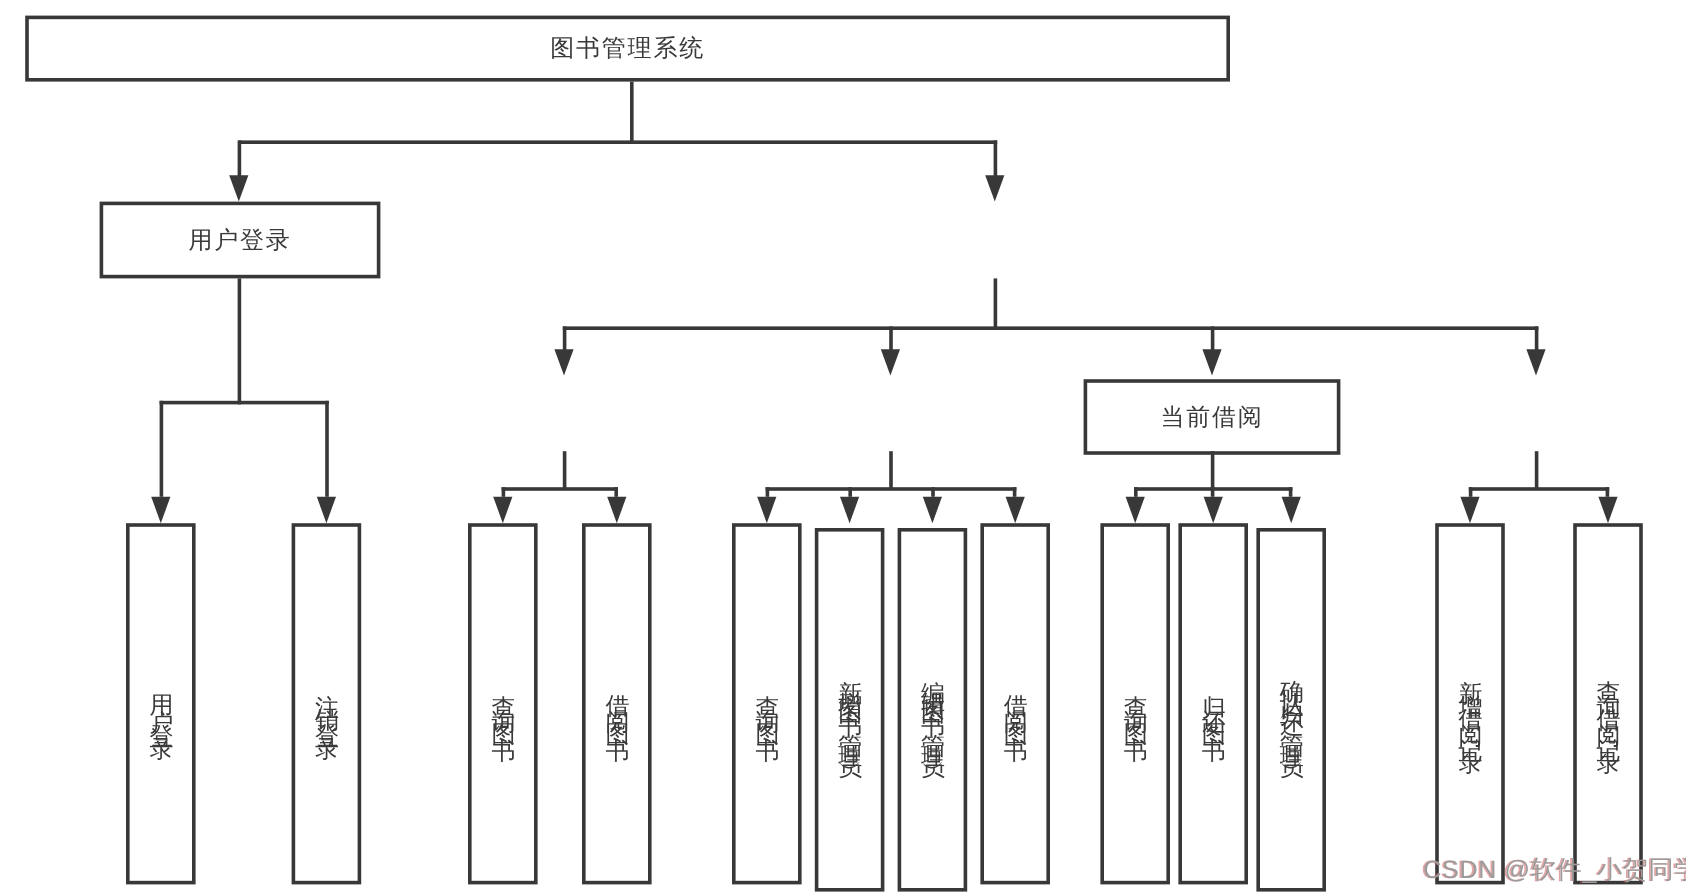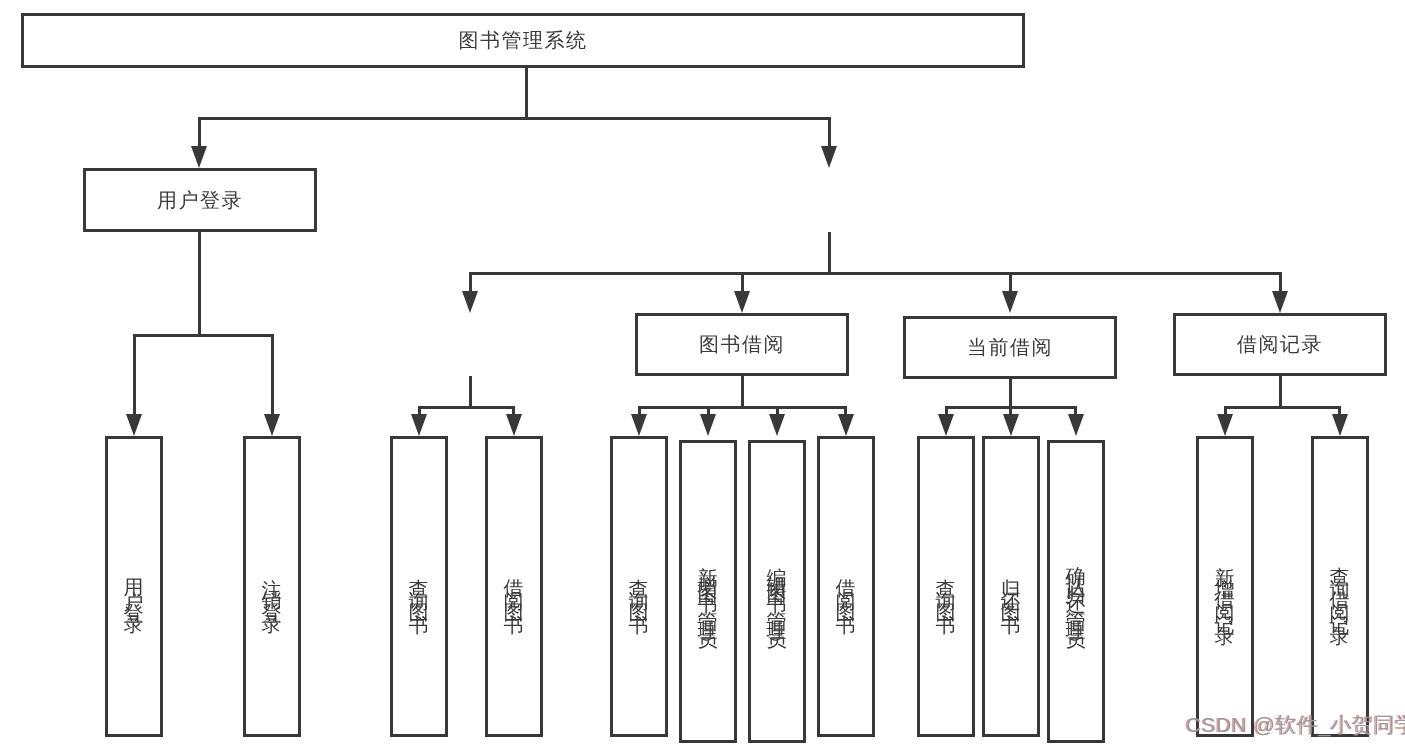--- a/index.html
+++ b/index.html
@@ -75,28 +75,22 @@
   <div class="bar" style="left:469px;top:272px;width:813px;"></div>
   <div class="stem" style="left:469px;top:272px;height:21px;"></div>
   <div class="ah" style="left:462px;top:291px;"></div>
   <div class="stem" style="left:741px;top:272px;height:21px;"></div>
   <div class="ah" style="left:734px;top:291px;"></div>
   <div class="stem" style="left:1009px;top:272px;height:21px;"></div>
   <div class="ah" style="left:1002px;top:291px;"></div>
   <div class="stem" style="left:1279px;top:272px;height:21px;"></div>
   <div class="ah" style="left:1272px;top:291px;"></div>
 
-  <div class="node" style="left:635px;top:313px;width:214px;height:63px;">
-    <span class="hlabel">图书借阅</span>
-  </div>
   <div class="node" style="left:903px;top:316px;width:214px;height:63px;">
     <span class="hlabel">当前借阅</span>
-  </div>
-  <div class="node" style="left:1173px;top:313px;width:214px;height:63px;">
-    <span class="hlabel">借阅记录</span>
   </div>
 
   <div class="stem" style="left:469px;top:376px;height:32px;"></div>
   <div class="bar" style="left:418px;top:406px;width:97px;"></div>
   <div class="stem" style="left:418px;top:406px;height:8px;"></div>
   <div class="ah" style="left:411px;top:414px;"></div>
   <div class="stem" style="left:512px;top:406px;height:8px;"></div>
   <div class="ah" style="left:506px;top:414px;"></div>
 
   <div class="stem" style="left:741px;top:376px;height:32px;"></div>

